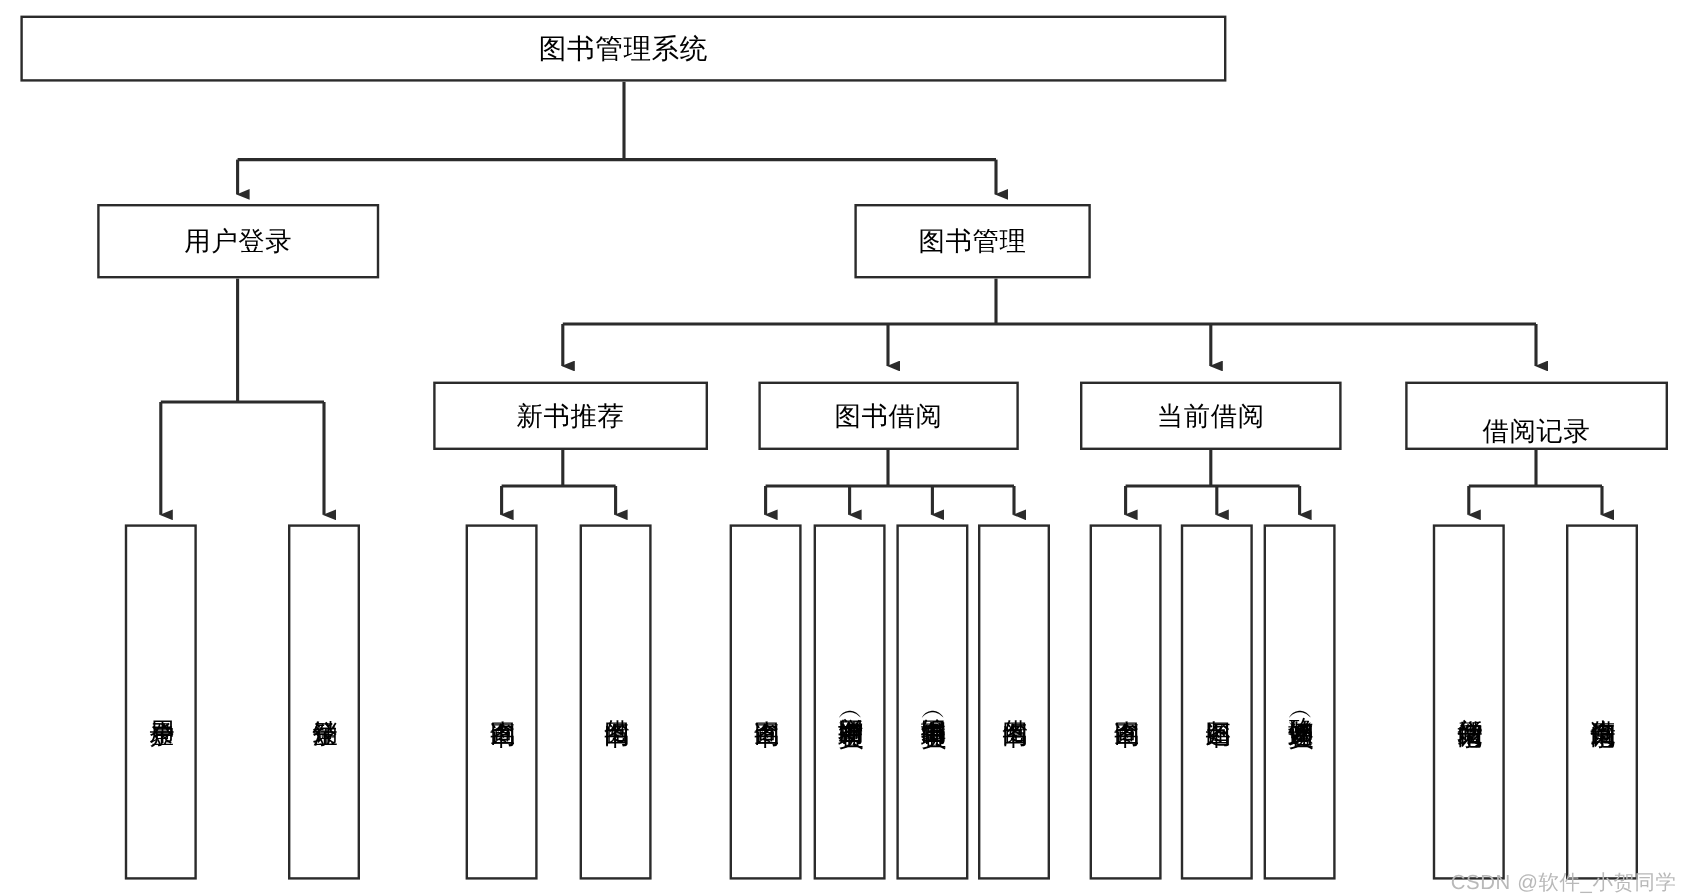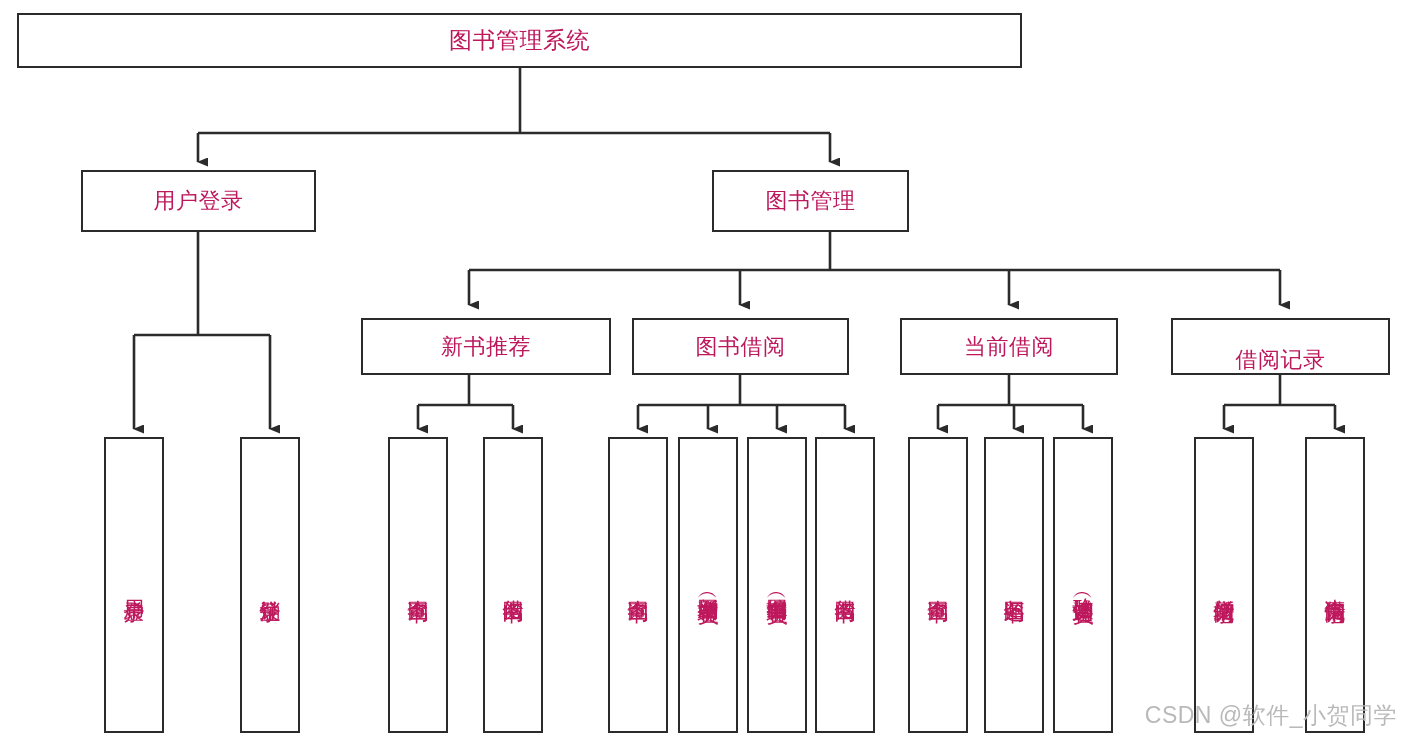--- a/index.html
+++ b/index.html
@@ -27,21 +27,21 @@
     pointer-events: none;
   }
   .node {
     position: absolute;
     box-sizing: border-box;
     background: #ffffff;
     border: 2px solid #2b2b2b;
     display: flex;
     align-items: center;
     justify-content: center;
-    color: #be185d;
+    color: #000000;
   }
   .node-label {
     display: block;
     text-align: center;
     line-height: 1.18;
     letter-spacing: 0.5px;
   }
   .node-root   { font-size: 23px; }
   .node-l2     { font-size: 22px; }
   .node-l3     { font-size: 22px; }
@@ -49,22 +49,22 @@
   .node-leaf .node-label {
     writing-mode: vertical-rl;
     text-orientation: upright;
     line-height: 1.05;
     letter-spacing: 1px;
     max-height: 280px;
   }
   #watermark {
     position: absolute;
     right: 8px;
-    bottom: 16px;
-    font-size: 23px;
+    bottom: 0;
+    font-size: 17px;
     color: #b9b9b9;
     white-space: nowrap;
     letter-spacing: 0.5px;
     text-align: right;
   }
 </style>
 </head>
 <body>
 
 <div id="diagram-root">
@@ -123,21 +123,21 @@
     <span class="node-label">图书管理系统</span>
   </div>
 
   <div class="node node-l2" style="left:81px; top:170px; width:235px; height:62px;">
     <span class="node-label">用户登录</span>
   </div>
   <div class="node node-l2" style="left:712px; top:170px; width:197px; height:62px;">
     <span class="node-label">图书管理</span>
   </div>
 
-  <div class="node node-l3" style="left:361px; top:318px; width:250px; height:57px;">
+  <div class="node node-l3" style="left:361px; top:318px; width:229px; height:57px;">
     <span class="node-label">新书推荐</span>
   </div>
   <div class="node node-l3" style="left:900px; top:318px; width:218px; height:57px;">
     <span class="node-label">当前借阅</span>
   </div>
   <div class="node node-l3" style="left:632px; top:318px; width:217px; height:57px;">
     <span class="node-label">图书借阅</span>
   </div>
   <div class="node node-l3" style="left:1171px; top:318px; width:219px; height:57px;align-items:flex-end;">
     <span class="node-label">借阅记录</span>

